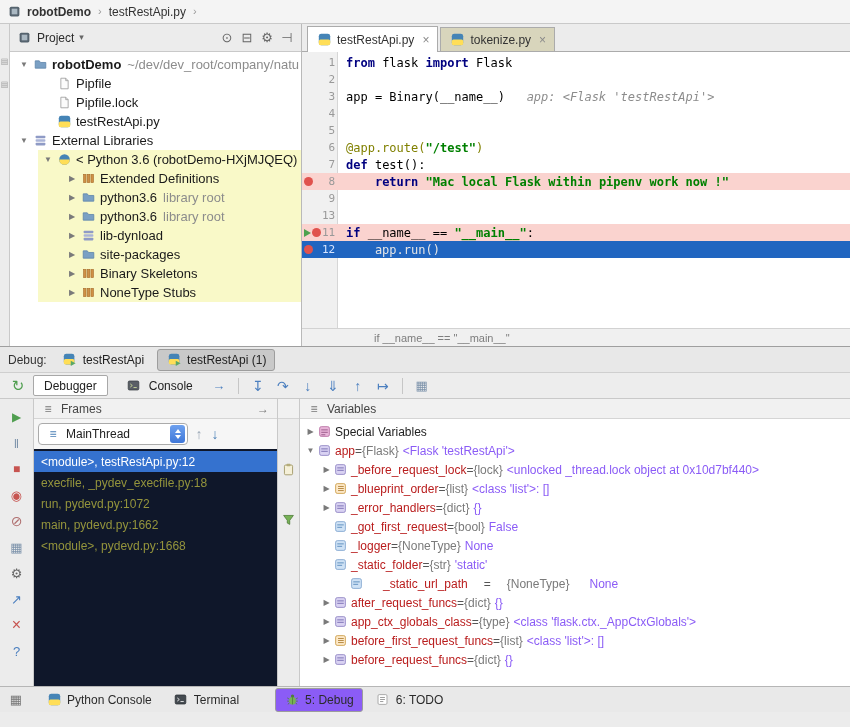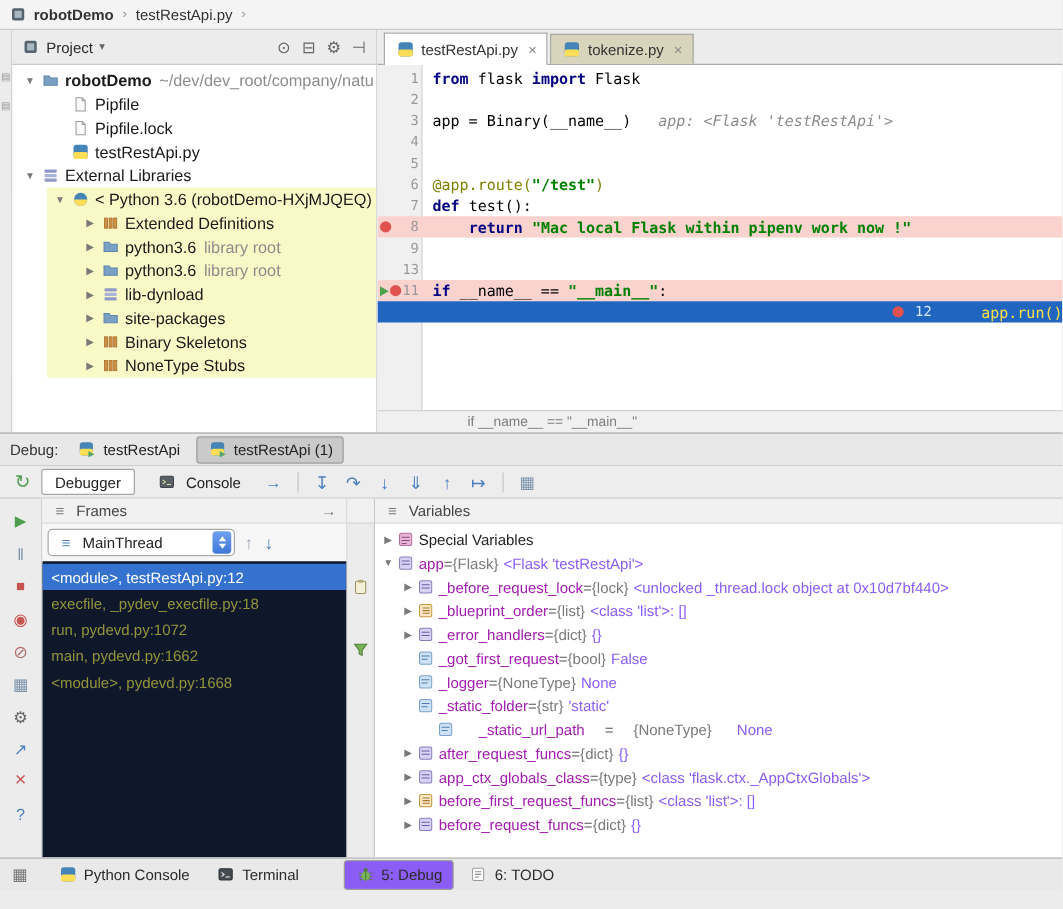--- a/index.html
+++ b/index.html
@@ -35,33 +35,33 @@
   #editor { flex:1; min-width:0; display:flex; flex-direction:column; background:#fff; }
   #editor-tabs { height:28px; flex:0 0 auto; background:#ececec; border-bottom:1px solid #ababab; display:flex; align-items:flex-end; padding:2px 0 0 5px; gap:2px; }
   .etab { height:24px; display:flex; align-items:center; gap:5px; padding:0 8px; font-size:12px; border:1px solid #ababab; border-bottom:none; background:#d8d5bc; color:#333; position:relative; }
   .etab.active { background:#fff; height:26px; margin-bottom:-1px; z-index:2; }
   .etab .close { color:#8a8a8a; font-size:12px; margin-left:3px; }
   #code-area { flex:1; position:relative; overflow:hidden; font-family:"DejaVu Sans Mono",monospace; font-size:12px; }
   #gutter-bg { position:absolute; left:0; top:0; bottom:0; width:36px; background:#f0f0f0; border-right:1px solid #d6d6d6; }
   #code-rows { position:relative; z-index:1; padding-top:2px; }
   .crow { height:17px; display:flex; align-items:center; }
   .crow.bp { background:#fad3cf; }
-  .crow.cur { background:#2065c0;justify-content:flex-end; }
+  .crow.cur { background:#2065c0; }
   .g-icons { width:20px; height:17px; display:flex; align-items:center; padding-left:2px; gap:1px; flex:0 0 auto; }
   .g-num { width:16px; text-align:right; padding-right:3px; font-size:11px; color:#999; flex:0 0 auto; }
   .crow.cur .g-num { color:#d6e4ff; }
   .code { white-space:pre; padding-left:8px; }
   .bp-dot { width:9px; height:9px; border-radius:50%; background:#e0524d; display:inline-block; }
   .run-arrow { width:0; height:0; border-left:7px solid #4ea24e; border-top:4px solid transparent; border-bottom:4px solid transparent; display:inline-block; }
   .tk-kw { color:#000080; font-weight:bold; }
   .tk-str { color:#008000; font-weight:bold; }
   .tk-dec { color:#808000; }
   .tk-hint { color:#8c8c8c; font-style:italic; }
   .tk-p { color:#000; }
-  .crow.cur .code span { color:#fde047; }
+  .crow.cur .code span { color:#e5e5e5; }
   #editor-breadcrumb { height:18px; flex:0 0 auto; background:#f0f0f0; border-top:1px solid #d2d2d2; color:#7d7d7d; font-size:11px; display:flex; align-items:center; padding-left:72px; }
 
   
   #debug-panel { height:340px; flex:0 0 auto; display:flex; flex-direction:column; border-top:1px solid #9f9f9f; background:#ececec; }
   #debug-header { height:26px; flex:0 0 auto; display:flex; align-items:center; padding:0 8px; gap:6px; background:#e8e8e8; border-bottom:1px solid #cfcfcf; }
   #debug-title { color:#333; }
   .stab { display:flex; align-items:center; gap:5px; padding:2px 8px; border:1px solid transparent; border-radius:3px; font-size:12px; color:#222; }
   .stab.active { background:#c9c9c9; border-color:#9d9d9d; }
   #debug-toolbar { height:26px; flex:0 0 auto; display:flex; align-items:center; background:#ededed; border-bottom:1px solid #c9c9c9; padding-left:8px; gap:5px; }
   .vtab { display:flex; align-items:center; gap:5px; height:21px; padding:0 10px; font-size:12px; color:#222; border:1px solid transparent; }
@@ -85,21 +85,21 @@
   .frow.sel { background:#3572cf; color:#fff; }
   #mid-strip { width:22px; background:#ececec; border-right:1px solid #c9c9c9; display:flex; flex-direction:column; align-items:center; }
   #mid-strip .hdr { height:20px; width:100%; background:#f1f1f1; border-bottom:1px solid #d5d5d5; }
   #mid-strip .icon { margin-top:42px; }
   #mid-strip .icon + .icon { margin-top:34px; }
   #variables-panel { flex:1; min-width:0; display:flex; flex-direction:column; }
   #variables-list { flex:1; background:#fff; padding-top:3px; overflow:hidden; }
   .vrow { height:19px; display:flex; align-items:center; font-size:12px; white-space:nowrap; overflow:hidden; }
   .vrow .chev { width:13px; }
   .vrow .icon { width:15px; height:15px; margin-right:3px; }
-  .v-name { color:#a21caf; }
+  .v-name { color:#b91c1c; }
   .v-plain { color:#222; }
   .v-eq { color:#555; }
   .v-type { color:#7a7a7a; }
   .v-val { color:#8b5cf6; margin-left:4px; }
 
   
   #bottom-bar { height:26px; flex:0 0 auto; background:#e9e9e9; border-top:1px solid #b6b6b6; display:flex; align-items:center; padding:0 8px; gap:3px; }
   #bottom-bar > .icon { margin-right:10px; }
   .btab { display:flex; align-items:center; gap:5px; padding:3px 8px; font-size:12px; color:#2b2b2b; border:1px solid transparent; border-radius:3px; }
   .btab.active { background:#8b5cf6; border-color:#9c9c9c;text-align:right; }

